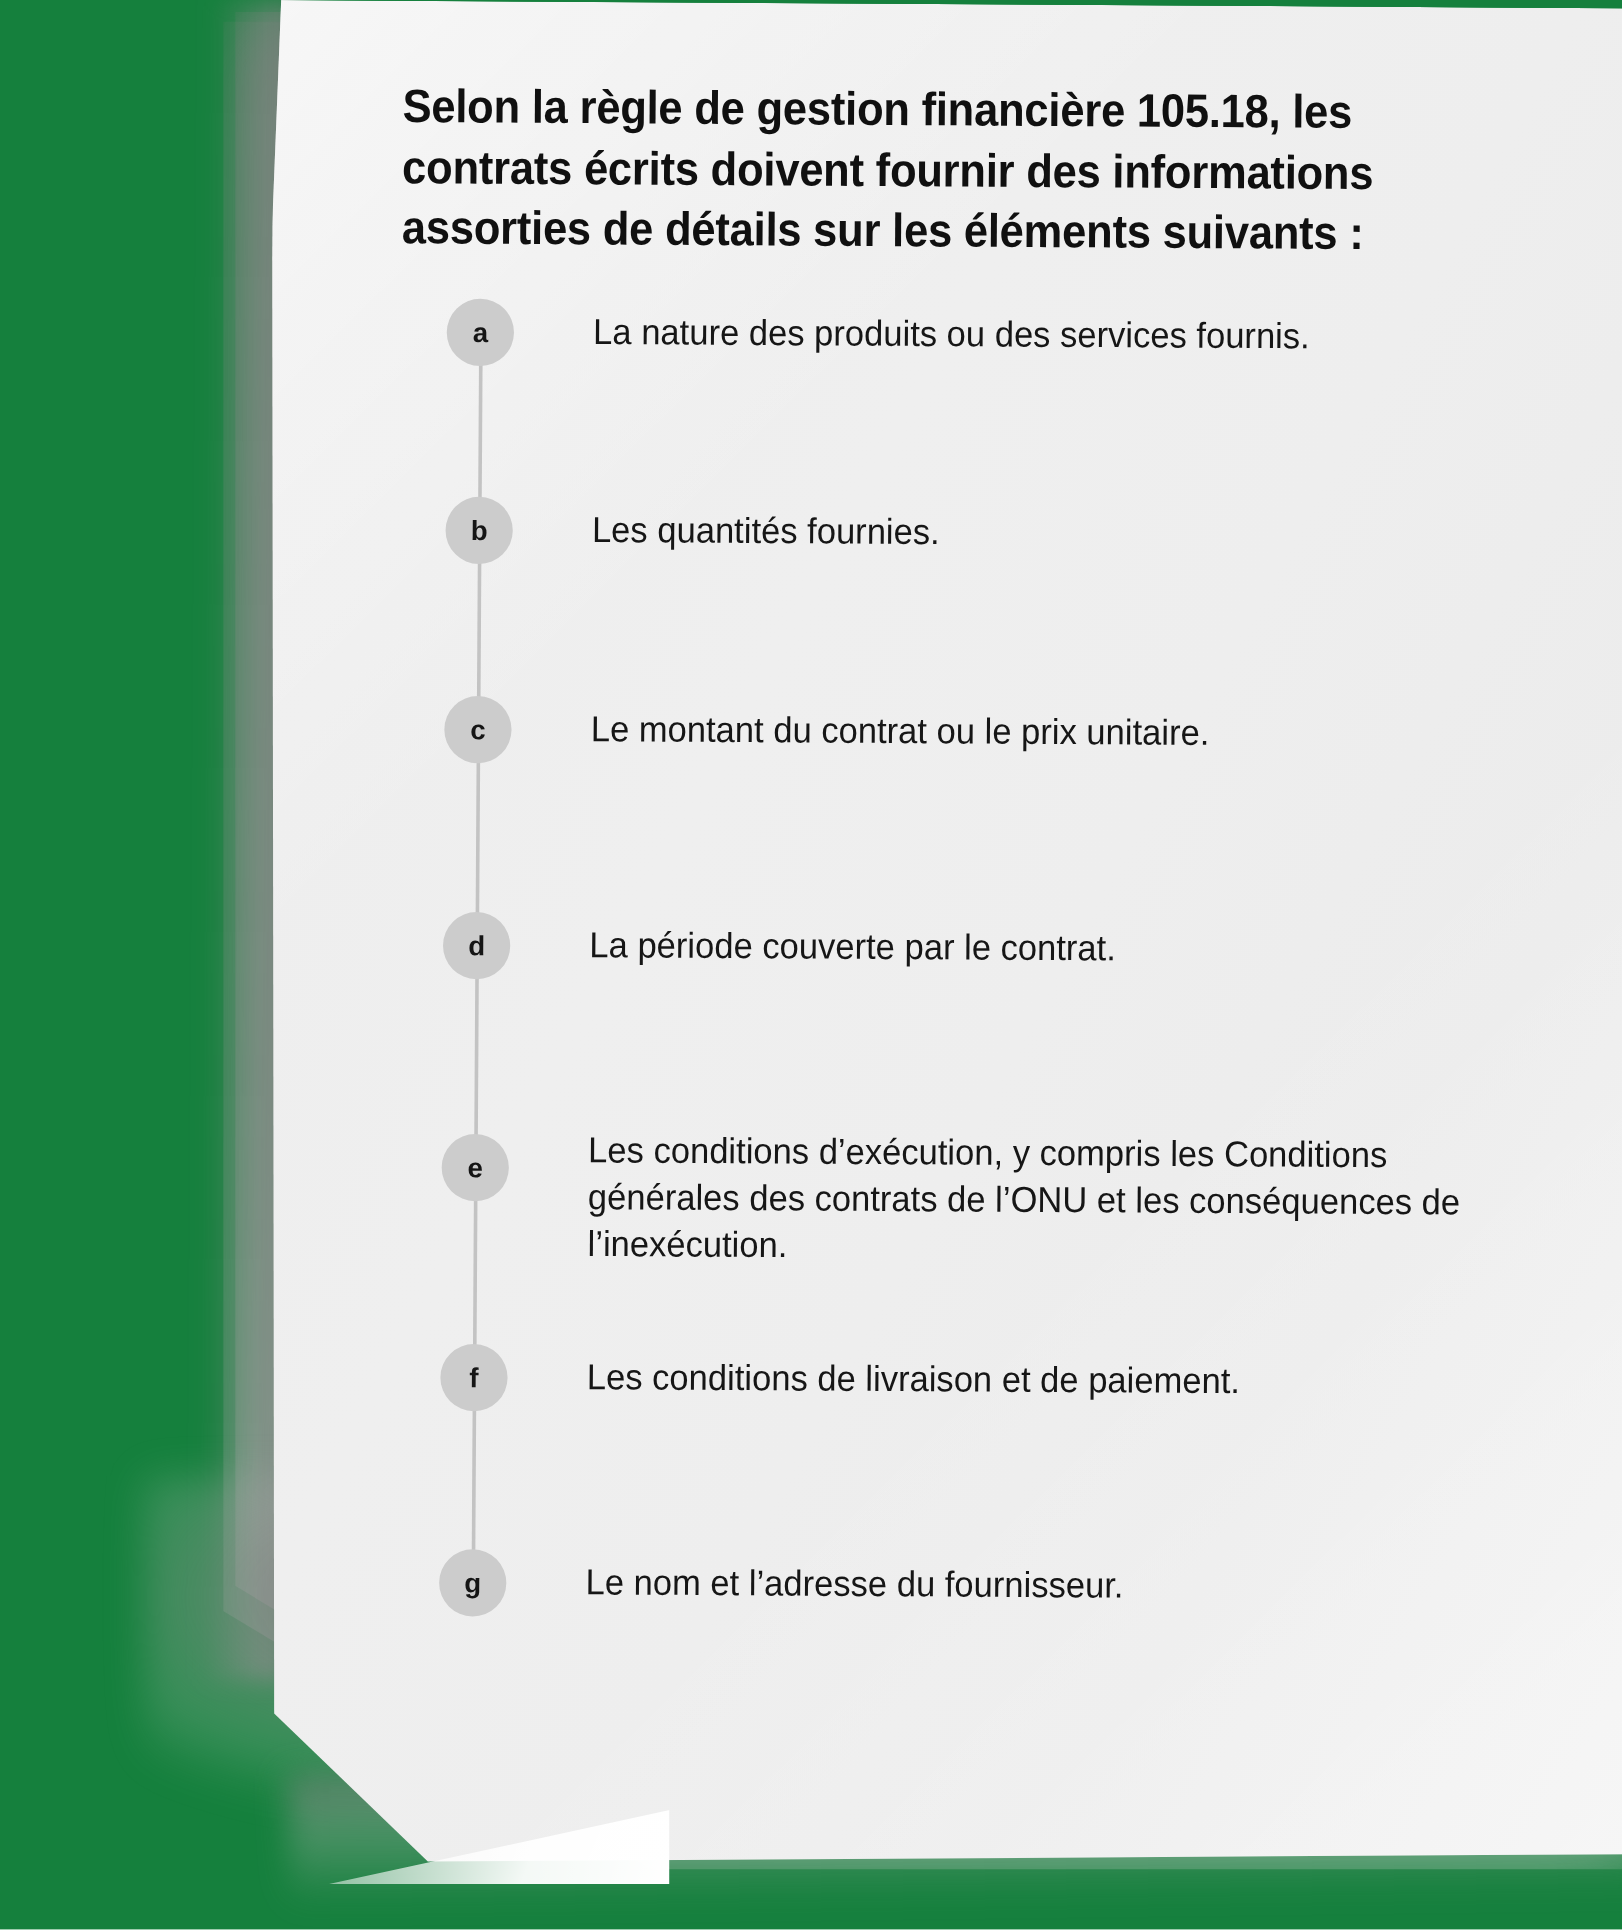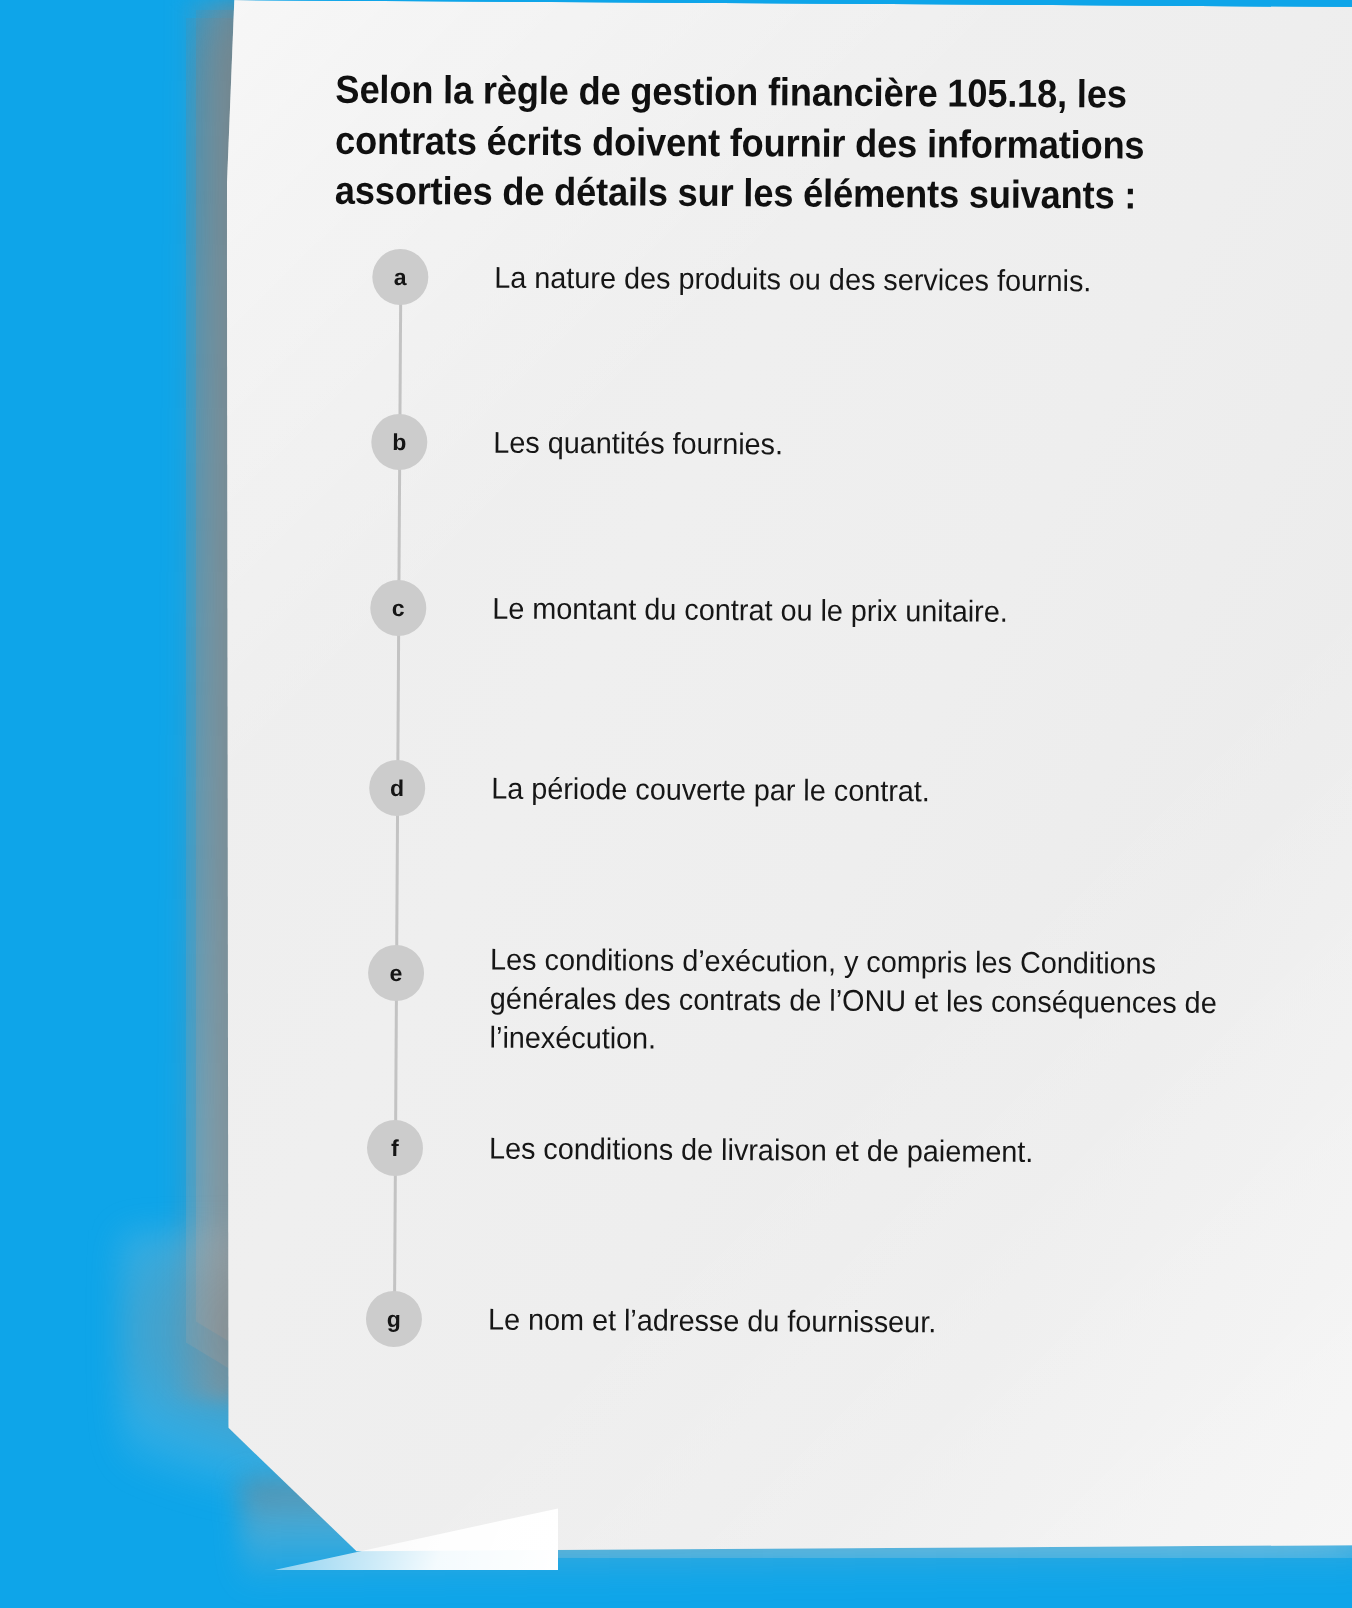--- a/index.html
+++ b/index.html
@@ -14,21 +14,21 @@
     font-family: "Liberation Sans", sans-serif;
     position: relative;
   }
 
   
   #stage {
     position: absolute;
     inset: 0;
     width: 1352px;
     height: 1608px;
-    background: #0ea5e9;
+    background: #15803d;
   }
 
   
   .sheet-shadow {
     position: absolute;
     left: 196px;
     top: 10px;
     width: 1180px;
     height: 1525px;
     background: linear-gradient(160deg, #7e7e7e 0%, #9a9a9a 45%, #c9c9c9 78%, #e9e9e9 100%);

